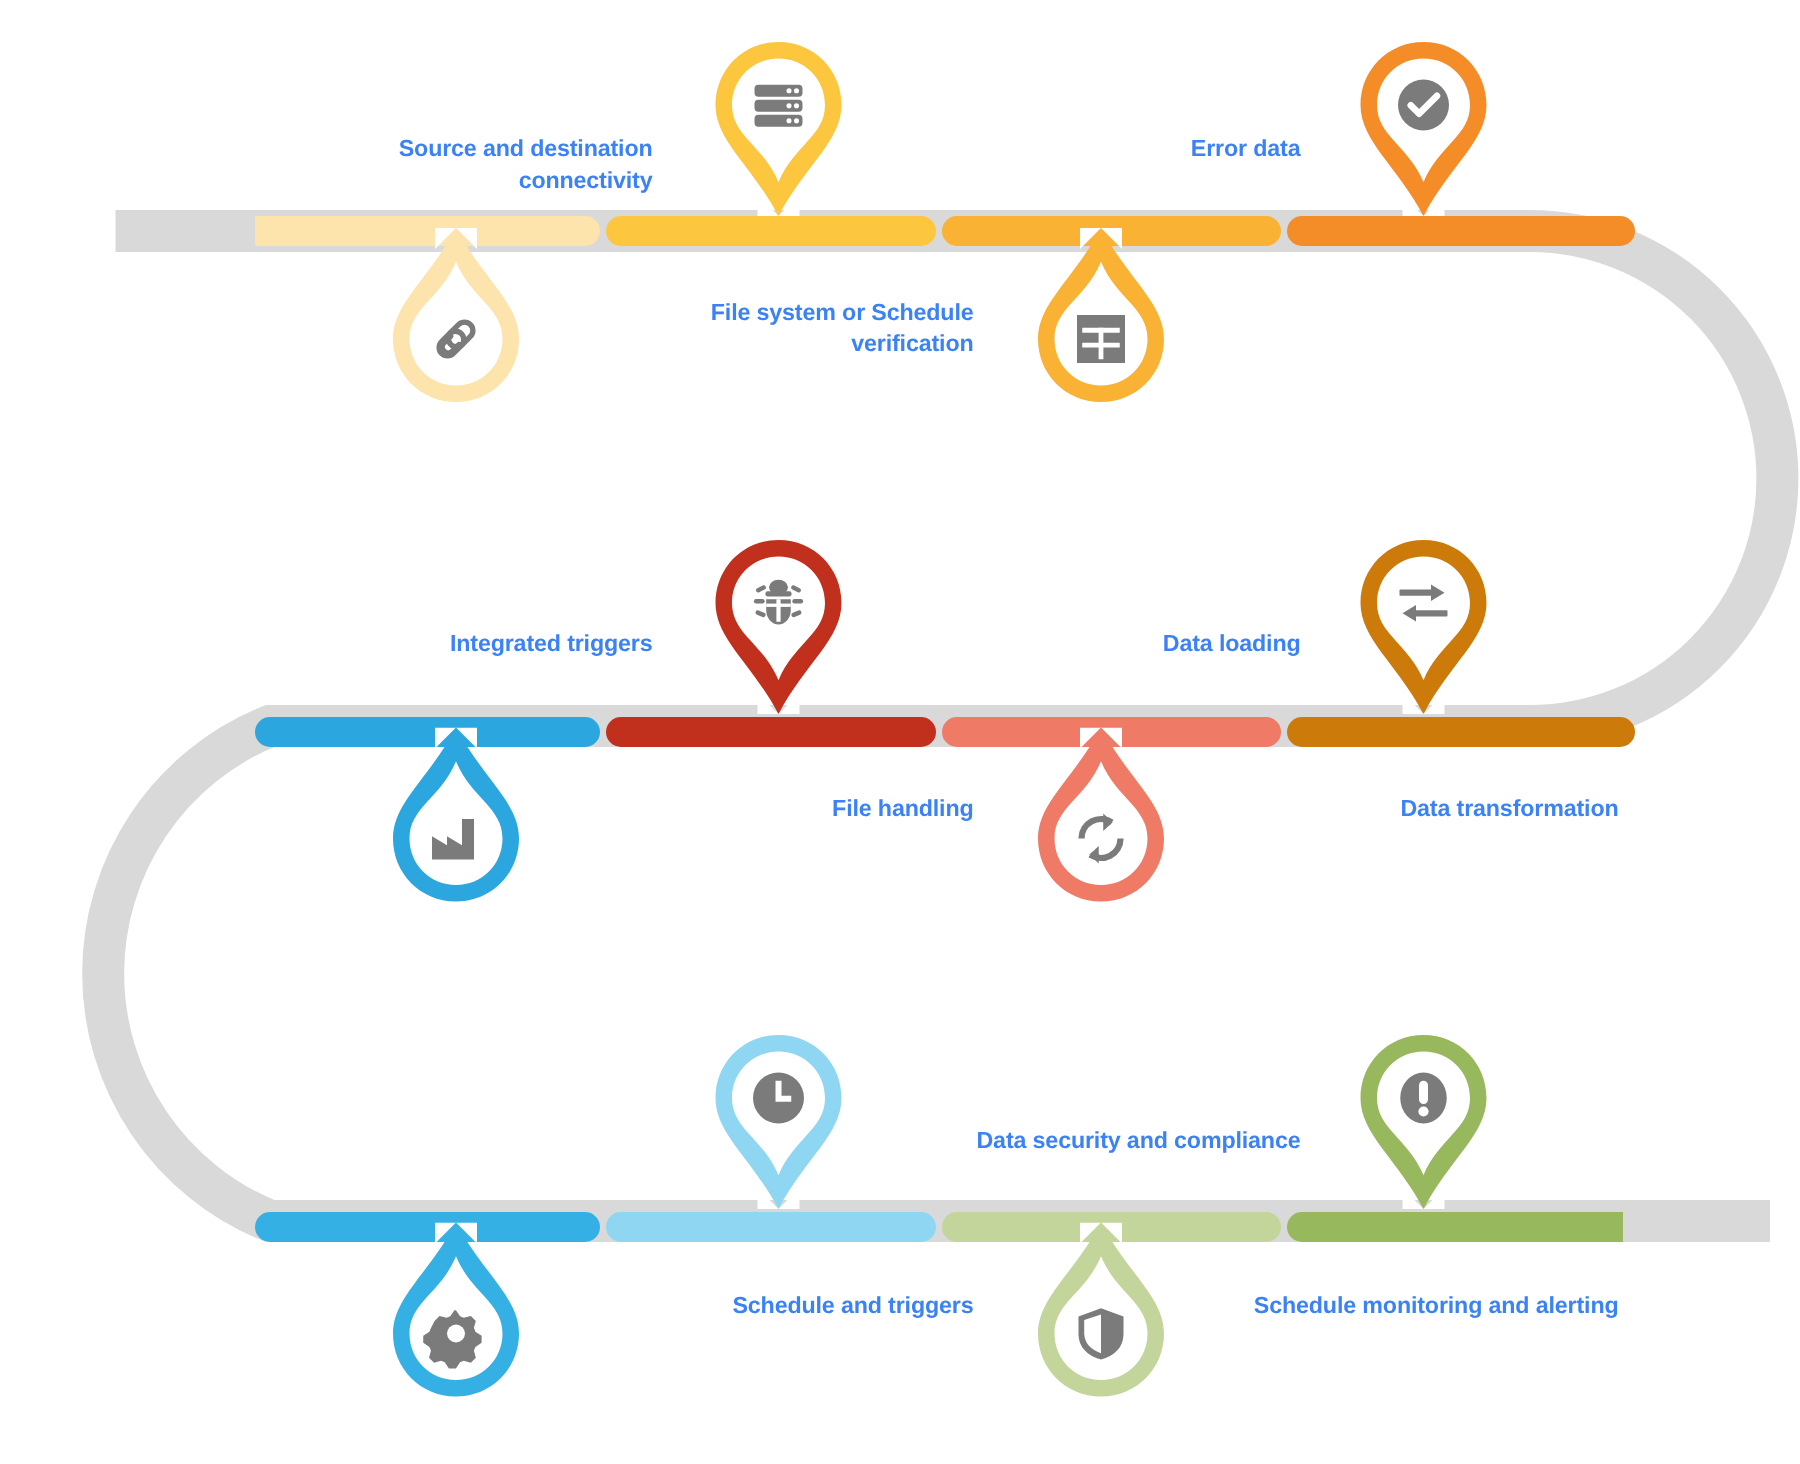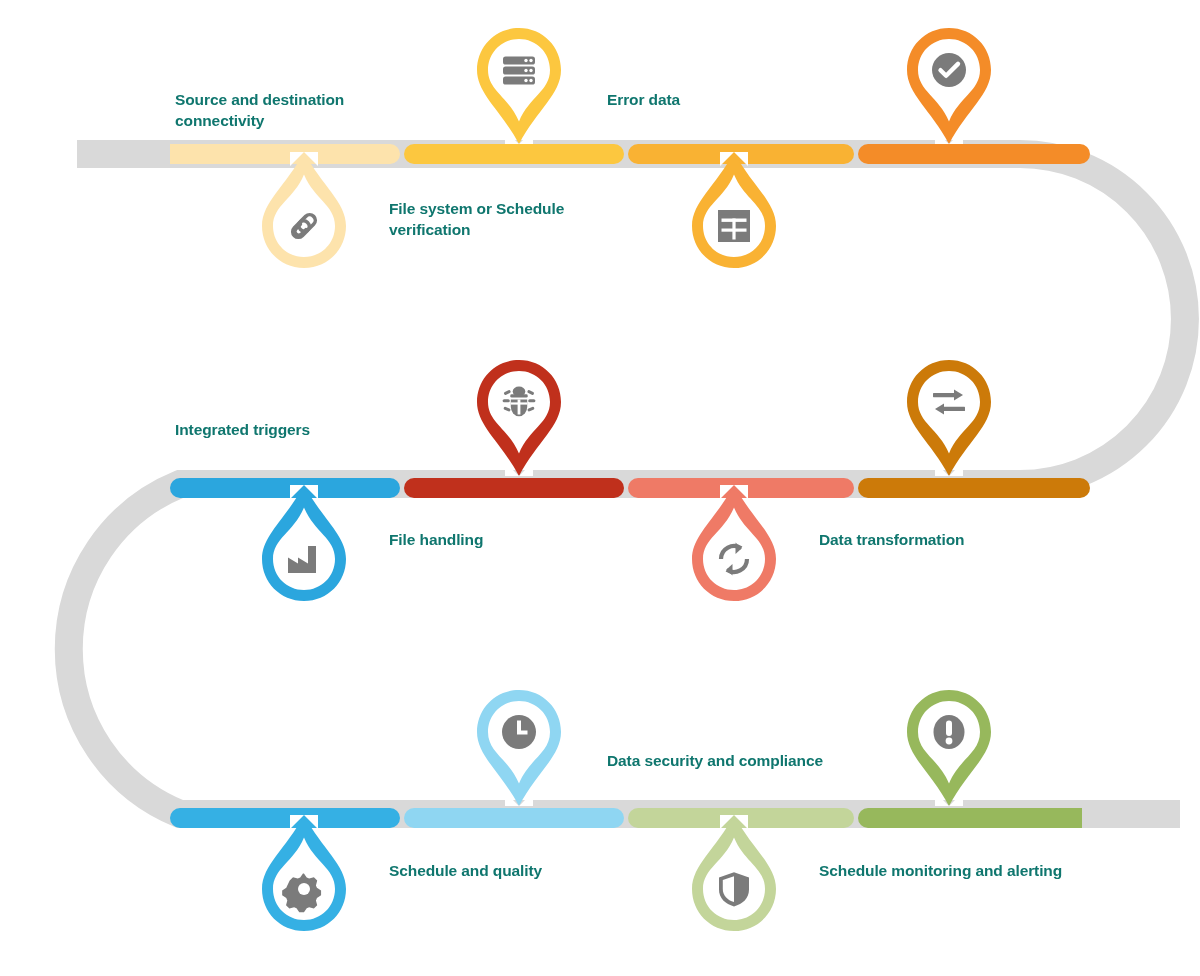--- a/index.html
+++ b/index.html
@@ -36,22 +36,22 @@
     position: absolute;
     width: 100px;
     height: 126px;
   }
   .marker svg { display: block; width: 100px; height: 126px; }
 
   .label {
     position: absolute;
     font-size: 15.5px;
     font-weight: bold;
-    color: #0f766e;
-    text-align: left;
+    color: #3b82f6;
+    text-align: right;
     line-height: 1.38;
     letter-spacing: -0.1px;
     width: 260px;
   }
 </style>
 </head>
 <body>
 
 <div id="stage">
 
@@ -357,19 +357,20 @@
         </g>
       </svg>
     </div>
 
   <div class="label" style="left:175px; top:89px;">Source and destination connectivity</div>
   <div class="label" style="left:389px; top:198px;">File system or Schedule verification</div>
   <div class="label" style="left:607px; top:89px;">Error data</div>
 
   <div class="label" style="left:175px; top:419px;">Integrated triggers</div>
   <div class="label" style="left:389px; top:529px;">File handling</div>
+  <div class="label" style="left:607px; top:419px;">Data loading</div>
   <div class="label" style="left:819px; top:529px;">Data transformation</div>
 
-  <div class="label" style="left:389px; top:860px;">Schedule and quality</div>
+  <div class="label" style="left:389px; top:860px;">Schedule and triggers</div>
   <div class="label" style="left:607px; top:750px;">Data security and compliance</div>
   <div class="label" style="left:819px; top:860px;">Schedule monitoring and alerting</div>
 
 </div>
 
 </body></html>

